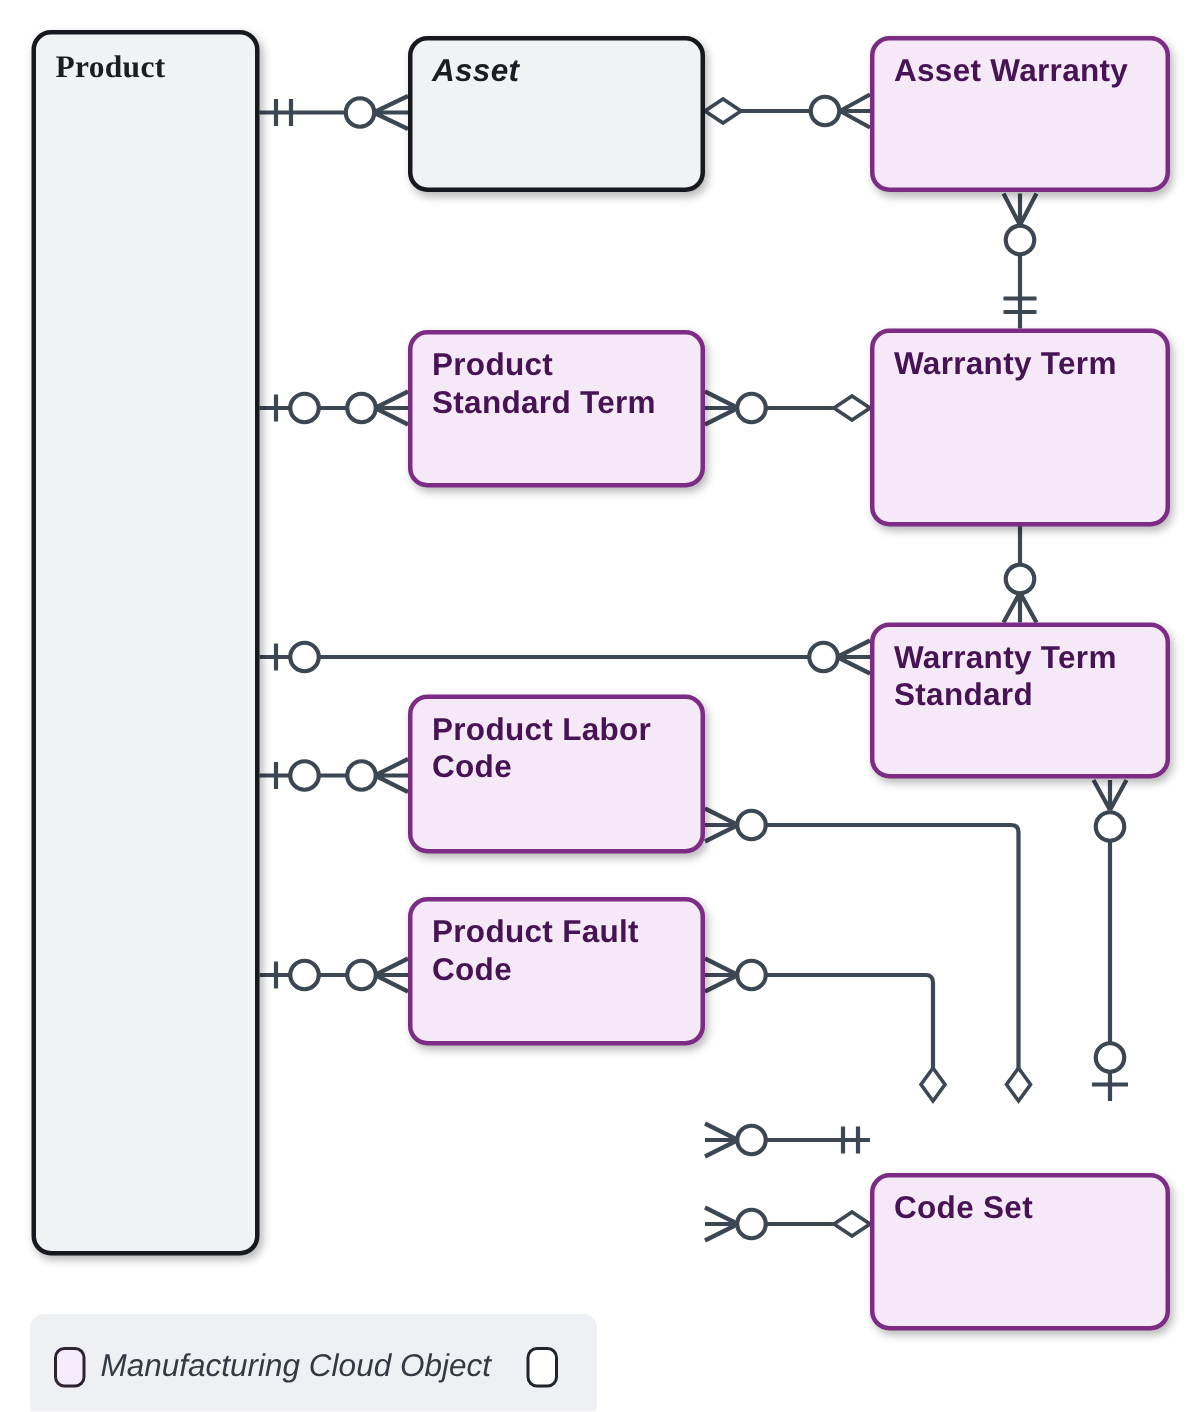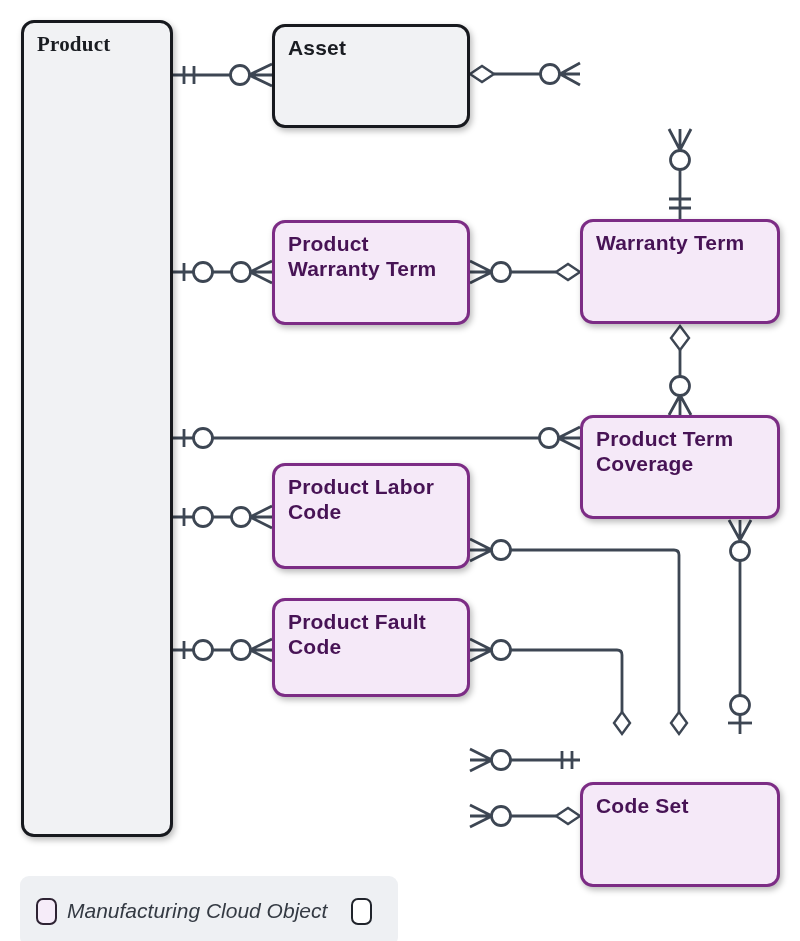--- a/index.html
+++ b/index.html
@@ -142,35 +142,38 @@
       <circle cx="501" cy="816" r="9.5"></circle>
       <path d="M511,816 H556"></path>
       <polygon points="556,816 568,808 580,816 568,824"></polygon>
     </g>
   </svg>
 
   <div class="box std" style="left:21px;top:20px;width:152px;height:817px;font-family:Liberation Serif, serif;">
     <span class="lbl">Product</span>
   </div>
 
-  <div class="box std" style="left:272px;top:24px;width:198px;height:104px;">
+  <div class="box std" style="left:272px;top:24px;width:198px;height:104px;font-style:italic;">
     <span class="lbl">Asset</span>
   </div>
 
+  <div class="box mfg" style="left:580px;top:24px;width:200px;height:104px;">
+    <span class="lbl">Asset Warranty</span>
+  </div>
 
   <div class="box mfg" style="left:272px;top:220px;width:198px;height:105px;">
-    <span class="lbl">Product Warranty Term</span>
+    <span class="lbl">Product Standard Term</span>
   </div>
 
-  <div class="box mfg" style="left:580px;top:219px;width:200px;height:105px;">
+  <div class="box mfg" style="left:580px;top:219px;width:200px;height:132px;">
     <span class="lbl">Warranty Term</span>
   </div>
 
   <div class="box mfg" style="left:580px;top:415px;width:200px;height:104px;">
-    <span class="lbl">Product Term Coverage</span>
+    <span class="lbl">Warranty Term Standard</span>
   </div>
 
   <div class="box mfg" style="left:272px;top:463px;width:198px;height:106px;">
     <span class="lbl">Product Labor Code</span>
   </div>
 
   <div class="box mfg" style="left:272px;top:598px;width:198px;height:99px;">
     <span class="lbl">Product Fault Code</span>
   </div>
 

